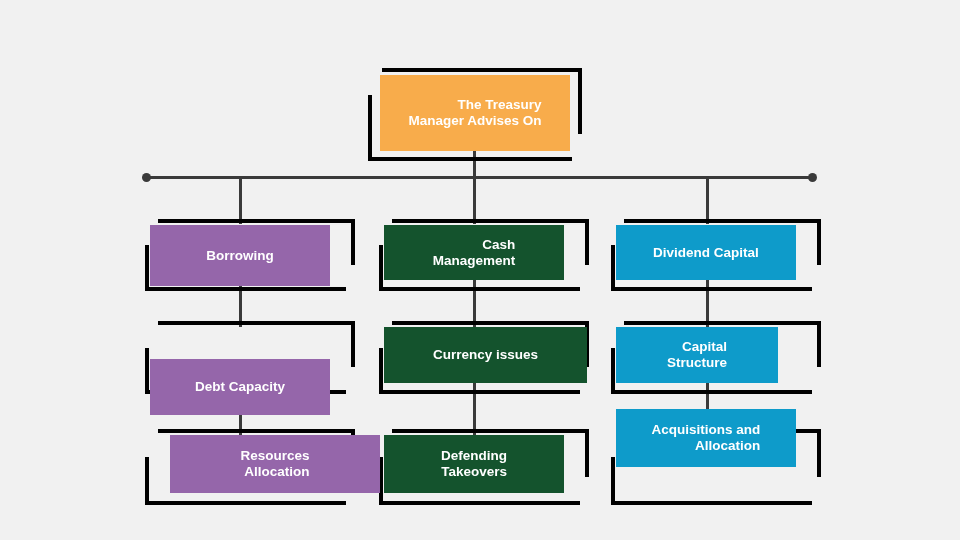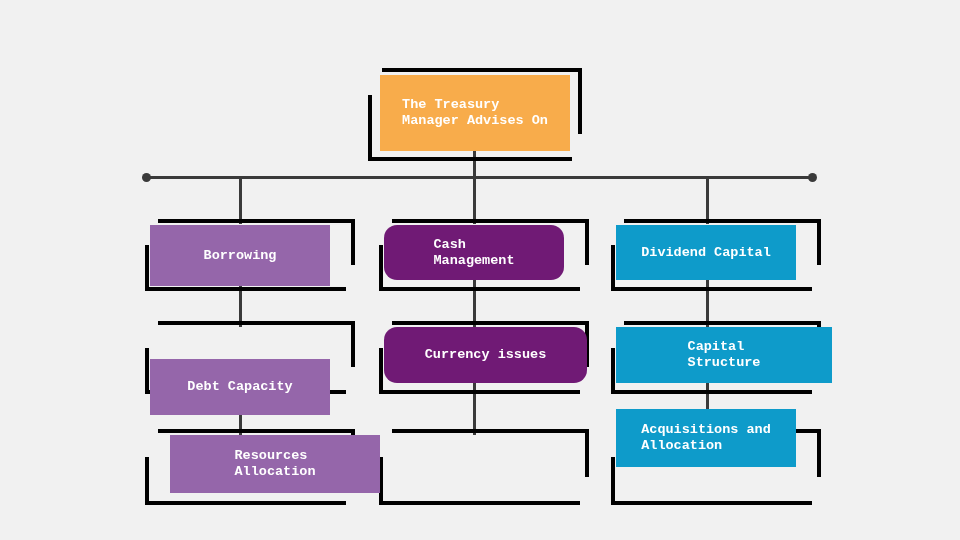--- a/index.html
+++ b/index.html
@@ -41,47 +41,46 @@
     background:#3a3a3a;
   }
 
   
   .node{
     position:absolute;
     box-sizing:border-box;
     display:flex;
     align-items:center;
     justify-content:center;
-    text-align:left;
+    text-align:right;
     color:#ffffff;
     font-size:13.5px;
     font-weight:bold;
     line-height:16px;
     z-index:5;
-    font-family:Liberation Mono, monospace;
   }
   .node .lbl{display:block;padding:0 8px;}
 
   
   .brk{position:absolute;z-index:3;}
   .brk.tr{ 
     border-top:4px solid;
     border-right:4px solid;
   }
   .brk.bl{ 
     border-bottom:4px solid;
     border-left:4px solid;
   }
 
   
   .c-orange{background:#f8ac4b;}
   .b-orange{border-color:#e8912a;}
   .c-purple{background:#9566aa;}
   .b-purple{border-color:#6b3f80;}
-  .c-red{background:#701a75;border-radius:13px;}
+  .c-red{background:#14532d;}
   .b-red{border-color:#cc3311;}
   .c-blue{background:#0e9bca;}
   .b-blue{border-color:#116580;}
 </style>
 </head>
 <body>
 
 <div id="stage">
 
 
@@ -146,33 +145,39 @@
   <div class="brk tr b-red" style="left:392px; top:321px; width:193px; height:42px;"></div>
   <div class="node c-red" style="left:384px; top:327px; width:203px; height:56px;">
     <span class="lbl">
       <span>Currency issues</span>
     </span>
   </div>
   <div class="vline" style="left:473px; top:383px; height:52px;"></div>
 
   <div class="brk bl b-red" style="left:379px; top:457px; width:197px; height:44px;"></div>
   <div class="brk tr b-red" style="left:392px; top:429px; width:193px; height:44px;"></div>
+  <div class="node c-red" style="left:384px; top:435px; width:180px; height:58px;">
+    <span class="lbl">
+      <span>Defending</span><br>
+      <span>Takeovers</span>
+    </span>
+  </div>
 
   <div class="brk bl b-blue" style="left:611px; top:245px; width:197px; height:42px;"></div>
   <div class="brk tr b-blue" style="left:624px; top:219px; width:193px; height:42px;"></div>
   <div class="node c-blue" style="left:616px; top:225px; width:180px; height:55px;">
     <span class="lbl">
       <span>Dividend Capital</span>
     </span>
   </div>
   <div class="vline" style="left:706px; top:280px; height:47px;"></div>
 
   <div class="brk bl b-blue" style="left:611px; top:348px; width:197px; height:42px;"></div>
   <div class="brk tr b-blue" style="left:624px; top:321px; width:193px; height:42px;"></div>
-  <div class="node c-blue" style="left:616px; top:327px; width:216px; height:56px;">
+  <div class="node c-blue" style="left:616px; top:327px; width:162px; height:56px;">
     <span class="lbl">
       <span>Capital</span><br>
       <span>Structure</span>
     </span>
   </div>
   <div class="vline" style="left:706px; top:383px; height:52px;"></div>
 
   <div class="brk bl b-blue" style="left:611px; top:457px; width:197px; height:44px;"></div>
   <div class="brk tr b-blue" style="left:624px; top:429px; width:193px; height:44px;"></div>
   <div class="node c-blue" style="left:616px; top:409px; width:180px; height:58px;">

